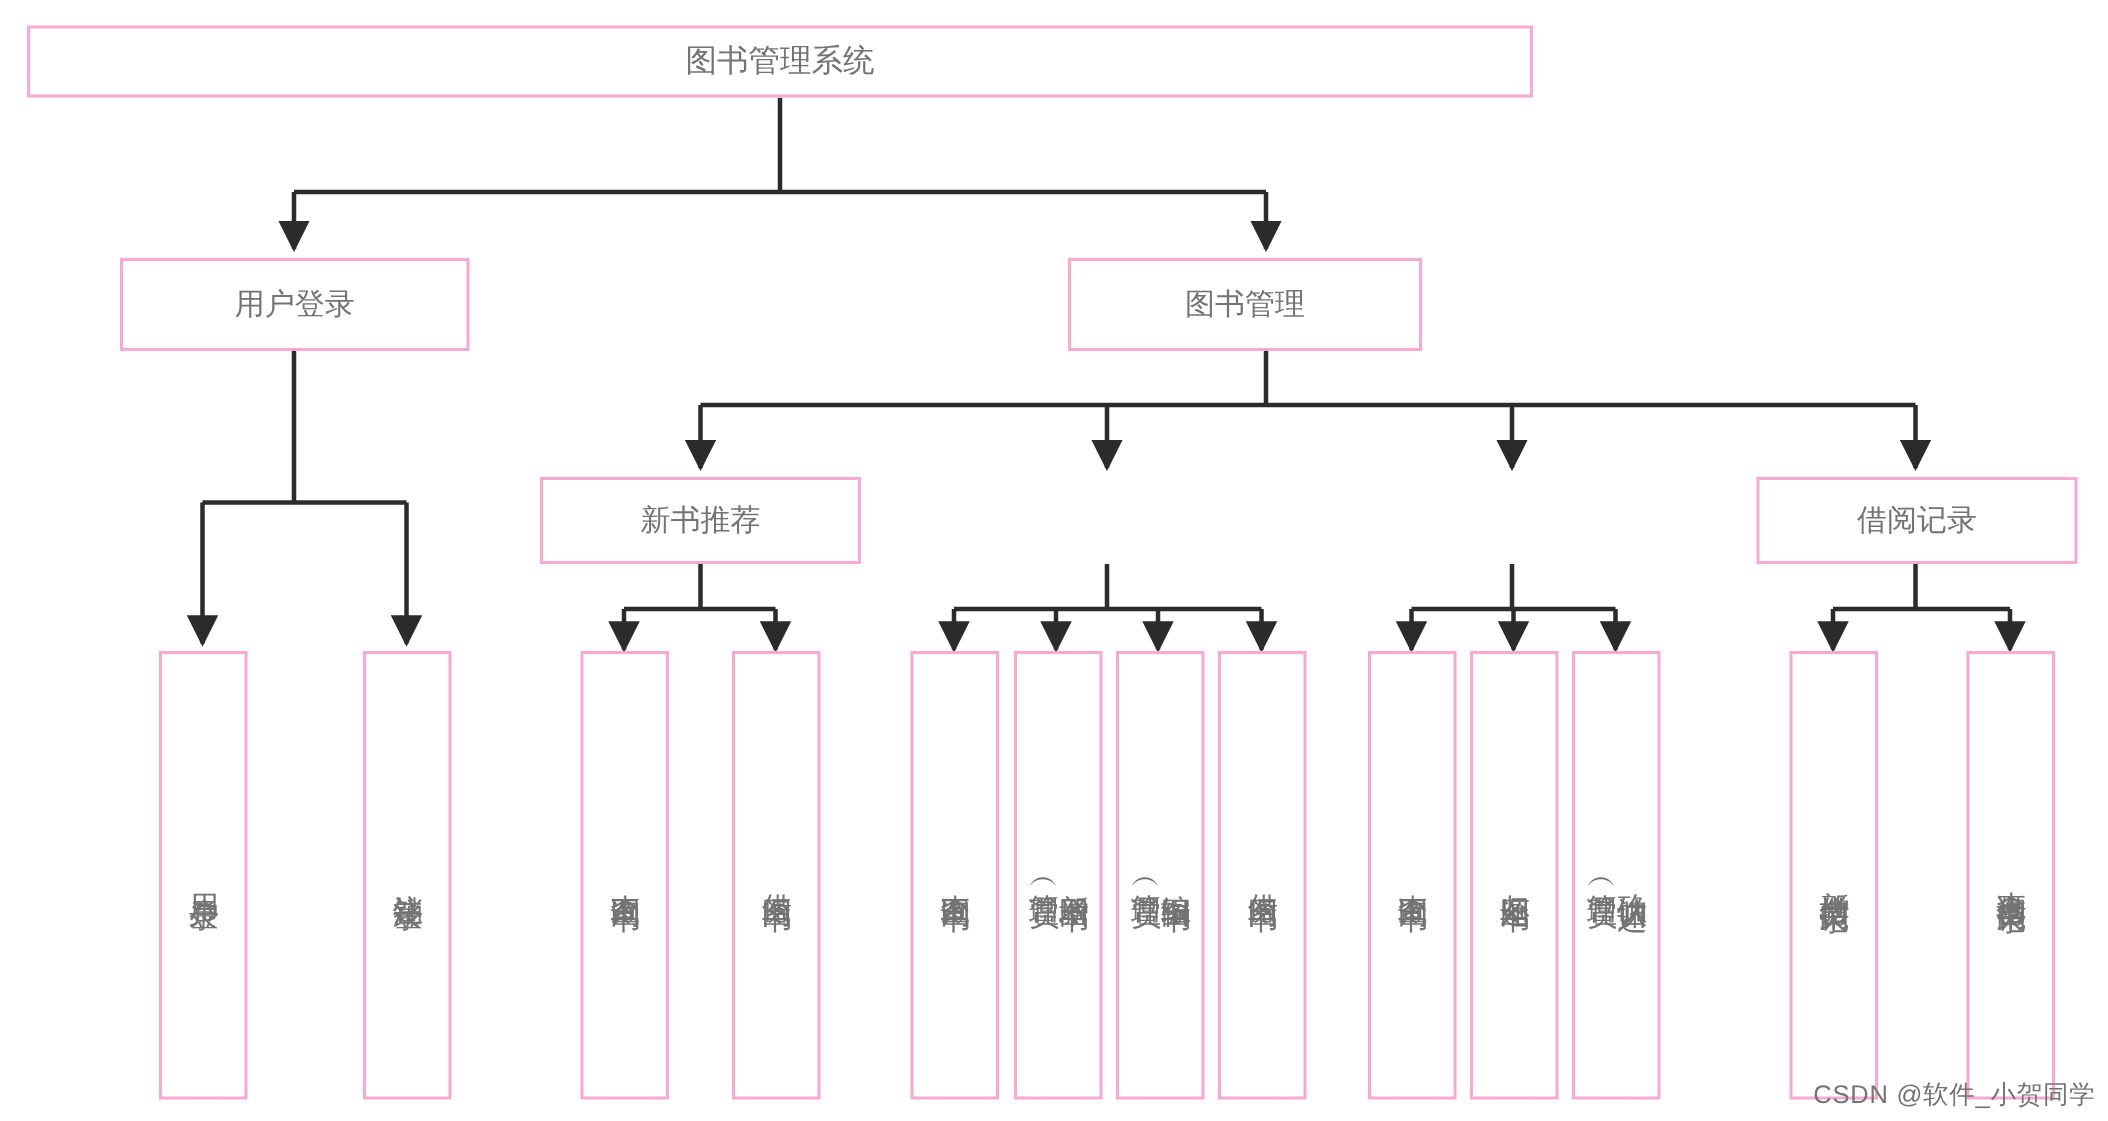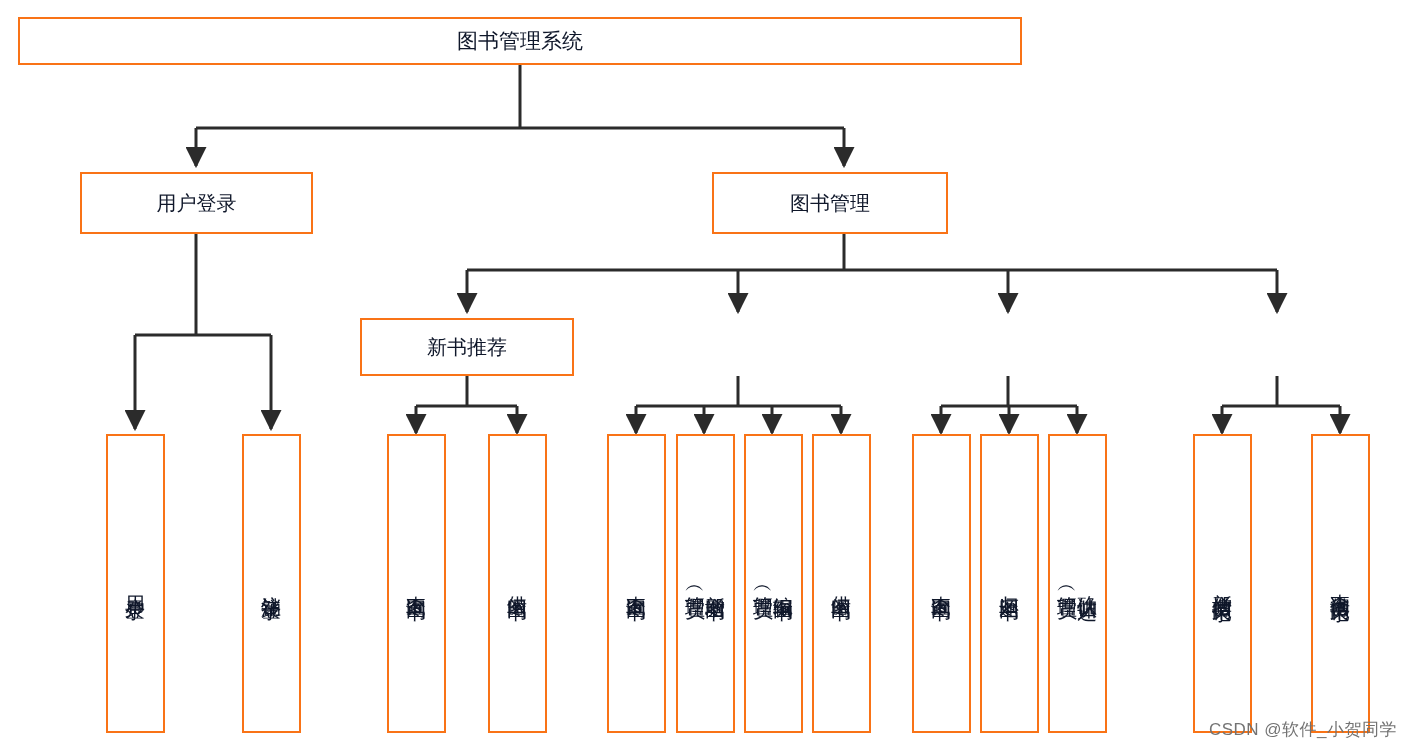--- a/index.html
+++ b/index.html
@@ -21,26 +21,26 @@
     position: absolute;
     left: 0;
     top: 0;
     width: 1405px;
     height: 747px;
     pointer-events: none;
   }
   .node {
     position: absolute;
     box-sizing: border-box;
-    border: 2px solid #f97316;
+    border: 2px solid #f9a8d4;
     background: #ffffff;
     display: flex;
     align-items: center;
     justify-content: center;
-    color: #0f172a;
+    color: #737373;
   }
   .node .label {
     display: block;
     text-align: center;
     line-height: 1.12;
     white-space: pre;
   }
   .node.horiz .label {
     font-size: 20px;
   }
@@ -130,20 +130,23 @@
   <div class="node horiz" style="left:80px; top:172px; width:233px; height:62px;">
     <span class="label">用户登录</span>
   </div>
   <div class="node horiz" style="left:360px; top:318px; width:214px; height:58px;">
     <span class="label">新书推荐</span>
   </div>
 
   <div class="node horiz" style="left:712px; top:172px; width:236px; height:62px;">
     <span class="label">图书管理</span>
   </div>
+  <div class="node horiz" style="left:1171px; top:318px; width:214px; height:58px;">
+    <span class="label">借阅记录</span>
+  </div>
 
   <div class="node vert" style="left:106px; top:434px; width:59px; height:299px;">
     <span class="label">用户登录</span>
   </div>
   <div class="node vert" style="left:242px; top:434px; width:59px; height:299px;">
     <span class="label">注销登录</span>
   </div>
 
   <div class="node vert" style="left:387px; top:434px; width:59px; height:299px;">
     <span class="label">查询图书</span>

